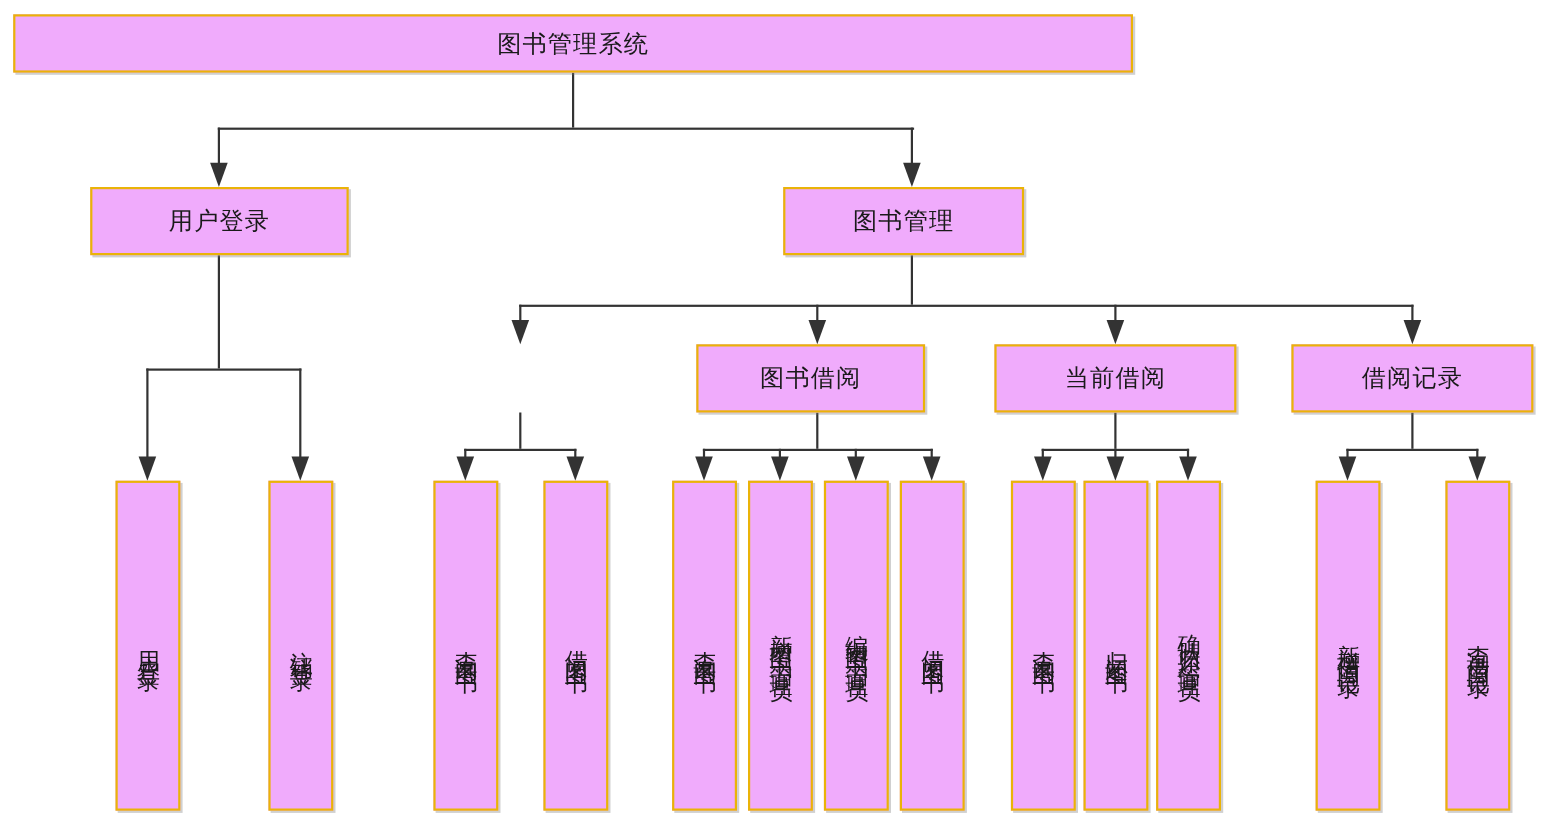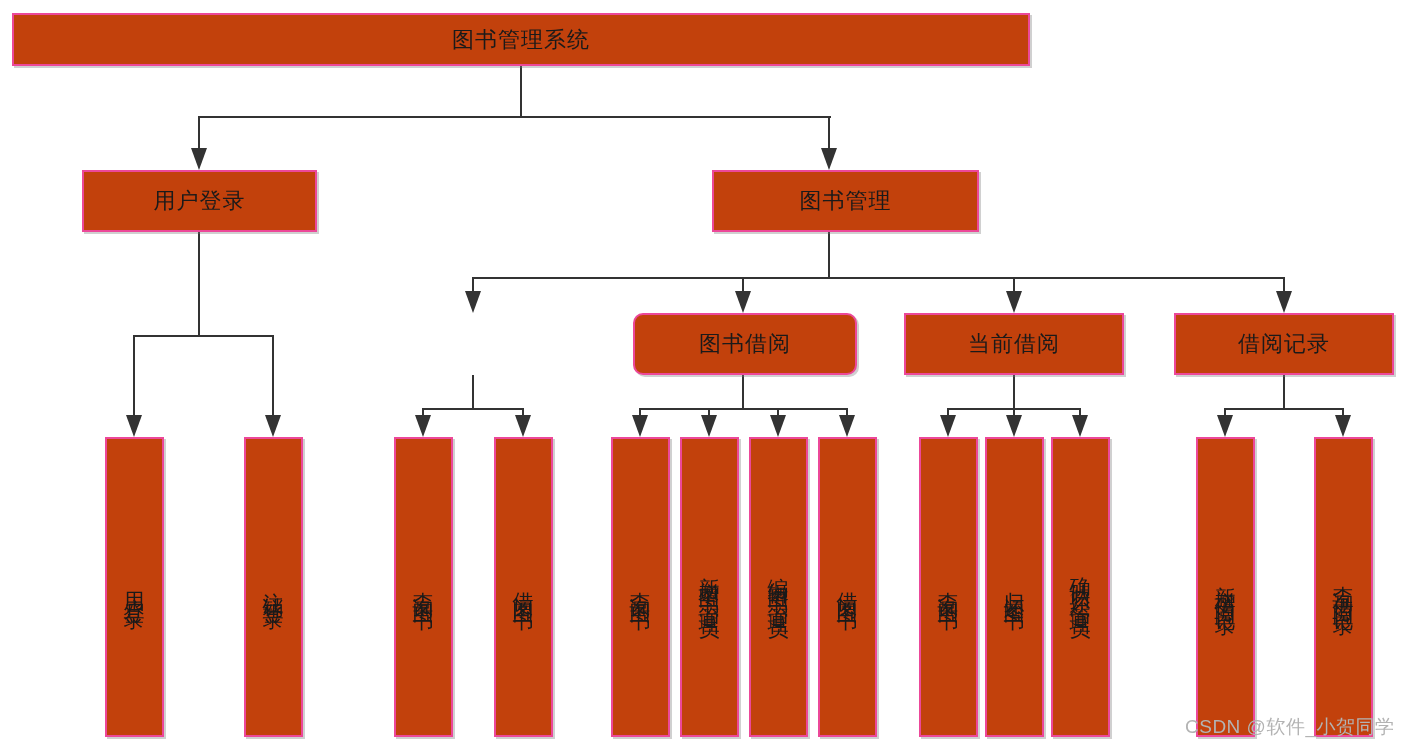--- a/index.html
+++ b/index.html
@@ -7,22 +7,22 @@
     position:relative;
     width:1405px;height:747px;
     background:#ffffff;
     font-family:"Liberation Sans","DejaVu Sans",sans-serif;
     color:#1a1a1a;
     overflow:hidden;
   }
   .box{
     position:absolute;
     box-sizing:border-box;
-    border:2px solid #ec4899;
-    background:#c2410c;
+    border:2px solid #eab308;
+    background:#f0abfc;
     box-shadow:2px 2px 0 rgba(120,120,120,0.35);
     display:flex;align-items:center;justify-content:center;
     z-index:2;
   }
   .box-h{
     font-size:22px;
     letter-spacing:1px;
     white-space:nowrap;
   }
   .box-v{
@@ -67,21 +67,21 @@
   <div class="ln" style="left:520px;top:66px;width:2px;height:50px;"></div>
   <div class="ln" style="left:198px;top:116px;width:633px;height:2px;"></div>
   <div class="ln" style="left:198px;top:116px;width:2px;height:36px;"></div>
   <div class="ln" style="left:828px;top:116px;width:2px;height:36px;"></div>
   <div class="ar" style="left:191px;top:148px;"></div>
   <div class="ar" style="left:821px;top:148px;"></div>
 
   <div class="box box-h" style="left:82px;top:170px;width:235px;height:62px;">
     <span>用户登录</span>
   </div>
-  <div class="box box-h" style="left:712px;top:170px;width:267px;height:62px;">
+  <div class="box box-h" style="left:712px;top:170px;width:219px;height:62px;">
     <span>图书管理</span>
   </div>
 
   <div class="ln" style="left:198px;top:232px;width:2px;height:103px;"></div>
   <div class="ln" style="left:133px;top:335px;width:141px;height:2px;"></div>
   <div class="ln" style="left:133px;top:335px;width:2px;height:85px;"></div>
   <div class="ln" style="left:272px;top:335px;width:2px;height:85px;"></div>
   <div class="ar" style="left:126px;top:415px;"></div>
   <div class="ar" style="left:265px;top:415px;"></div>
 
@@ -89,21 +89,21 @@
   <div class="ln" style="left:472px;top:277px;width:813px;height:2px;"></div>
   <div class="ln" style="left:472px;top:277px;width:2px;height:20px;"></div>
   <div class="ln" style="left:742px;top:277px;width:2px;height:20px;"></div>
   <div class="ln" style="left:1013px;top:277px;width:2px;height:20px;"></div>
   <div class="ln" style="left:1283px;top:277px;width:2px;height:20px;"></div>
   <div class="ar" style="left:465px;top:291px;"></div>
   <div class="ar" style="left:735px;top:291px;"></div>
   <div class="ar" style="left:1006px;top:291px;"></div>
   <div class="ar" style="left:1276px;top:291px;"></div>
 
-  <div class="box box-h" style="left:633px;top:313px;width:224px;height:62px;border-radius:10px;">
+  <div class="box box-h" style="left:633px;top:313px;width:208px;height:62px;">
     <span>图书借阅</span>
   </div>
   <div class="box box-h" style="left:1174px;top:313px;width:220px;height:62px;">
     <span>借阅记录</span>
   </div>
   <div class="box box-h" style="left:904px;top:313px;width:220px;height:62px;">
     <span>当前借阅</span>
   </div>
 
   <div class="ln" style="left:472px;top:375px;width:2px;height:33px;"></div>
@@ -177,15 +177,14 @@
     <span>确认归还（管理员）</span>
   </div>
 
   <div class="box box-v" style="left:1196px;top:437px;width:59px;height:300px;">
     <span>新增借阅记录</span>
   </div>
   <div class="box box-v" style="left:1314px;top:437px;width:59px;height:300px;">
     <span>查询借阅记录</span>
   </div>
 
-  <div class="watermark">CSDN @软件_小贺同学</div>
 
 </div>
 
 </body></html>

